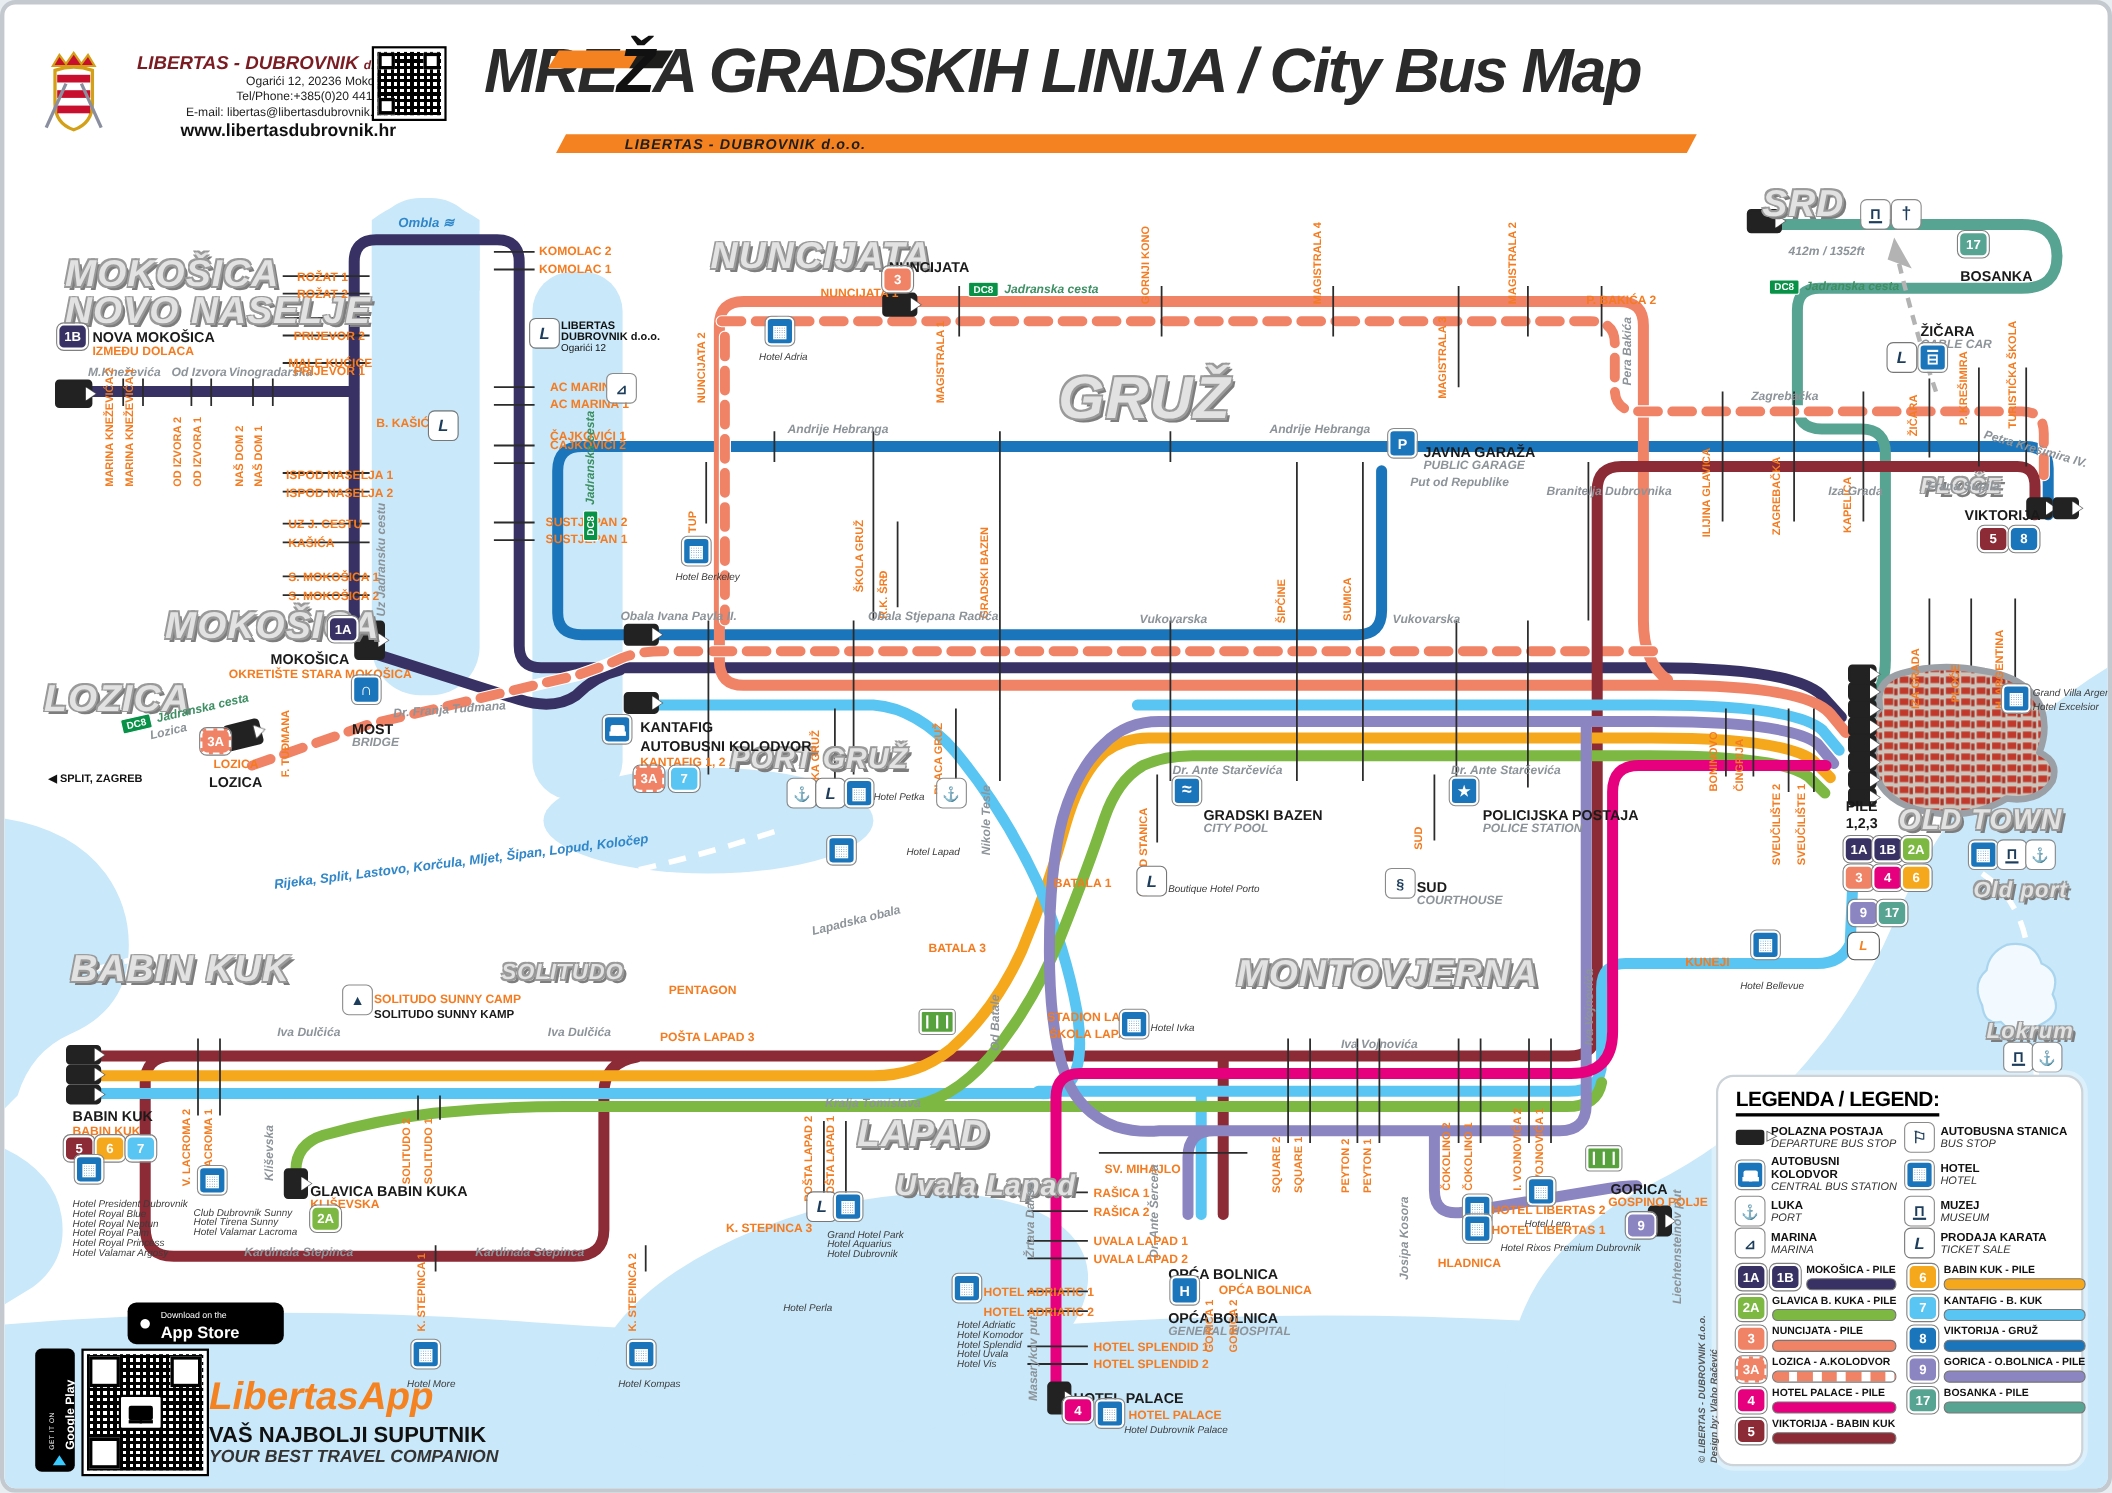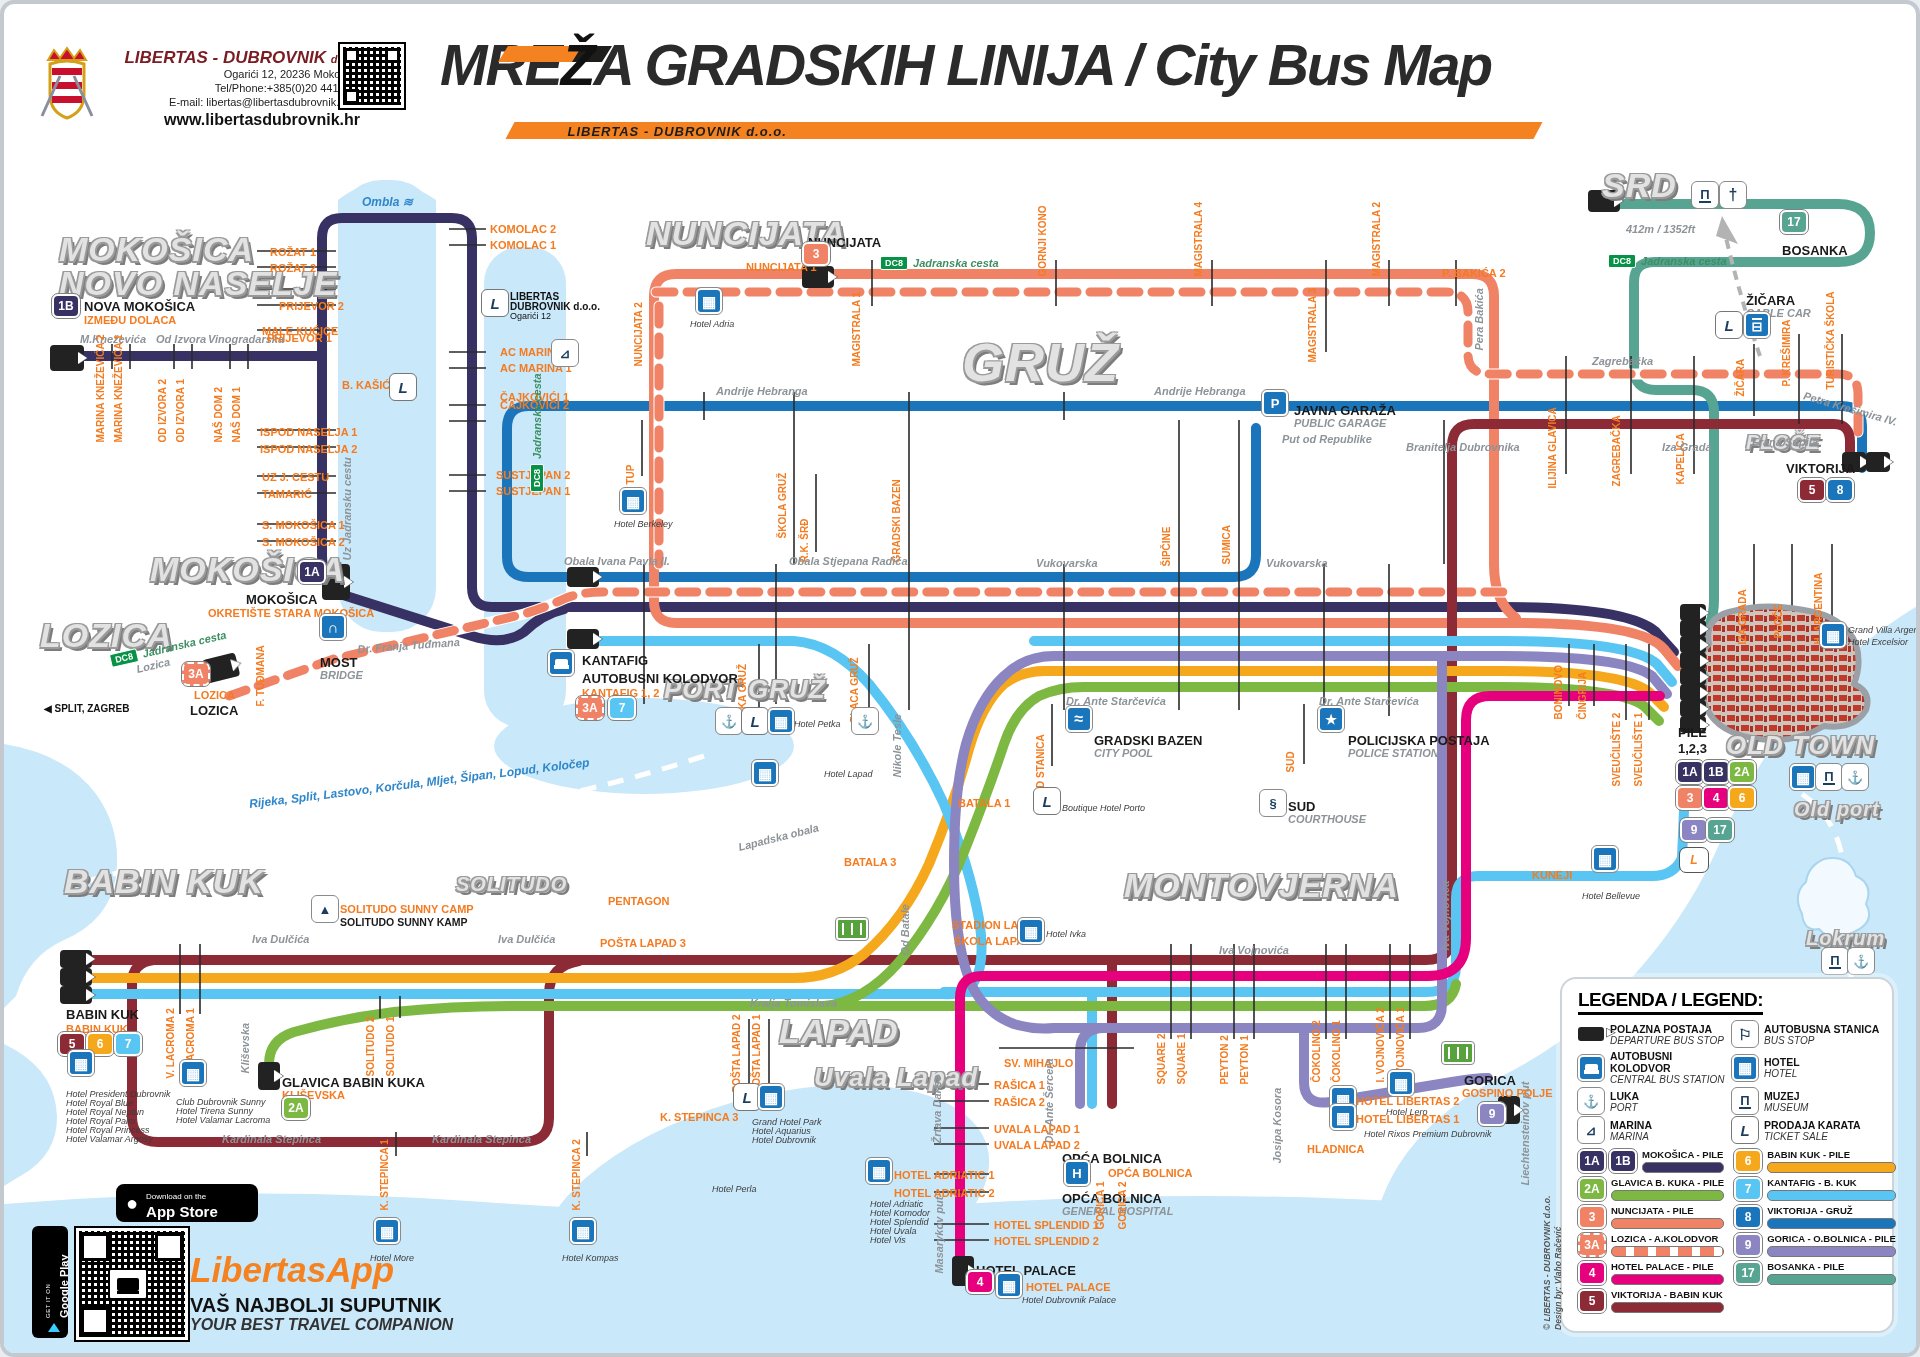--- a/index.html
+++ b/index.html
@@ -246,27 +246,27 @@
       <div class="lbl str" style="left: 204px; top: 330px;">Vinogradarska</div>
       <div class="lbl v" style="left: 102px; top: 428px;">MARINA KNEŽEVIĆA 2</div>
       <div class="lbl v" style="left: 120px; top: 428px;">MARINA KNEŽEVIĆA 1</div>
       <div class="lbl v" style="left: 164px; top: 428px;">OD IZVORA 2</div>
       <div class="lbl v" style="left: 182px; top: 428px;">OD IZVORA 1</div>
       <div class="lbl v" style="left: 220px; top: 428px;">NAŠ  DOM 2</div>
       <div class="lbl v" style="left: 238px; top: 428px;">NAŠ  DOM 1</div>
       <div class="lbl sub" style="left: 266px; top: 243px;">ROŽAT 1</div>
       <div class="lbl sub" style="left: 266px; top: 259px;">ROŽAT 2</div>
       <div class="lbl sub" style="left: 263px; top: 281px; margin-top: 48px;">PRIJEVOR 1</div>
-      <div class="lbl sub" style="left: 263px; top: 297px; margin-left: 12px;">PRIJEVOR 2</div>
+      <div class="lbl sub" style="left: 263px; top: 297px;">PRIJEVOR 2</div>
       <div class="lbl sub" style="left: 258px; top: 322px;">MALE KUĆICE</div>
       <div class="lbl sub" style="left: 338px; top: 376px;">B. KAŠIĆA</div>
       <div class="lbl sub" style="left: 256px; top: 423px;">ISPOD NASELJA 1</div>
       <div class="lbl sub" style="left: 256px; top: 440px;">ISPOD NASELJA 2</div>
       <div class="lbl sub" style="left: 258px; top: 468px;">UZ J. CESTU</div>
-      <div class="lbl sub" style="left: 258px; top: 485px;">TAMARIĆ</div>
+      <div class="lbl sub" style="left: 258px; top: 485px;">KAŠIĆA</div>
       <div class="lbl sub" style="left: 258px; top: 516px;">S. MOKOŠICA 1</div>
       <div class="lbl sub" style="left: 258px; top: 533px;">S. MOKOŠICA 2</div>
       <div class="lbl str" style="left: 350px; top: 545px; transform: rotate(-90deg);">Uz Jadransku cestu</div>
       <div class="lbl st" style="left: 242px; top: 589px;">MOKOŠICA</div>
       <div class="lbl sub" style="left: 204px; top: 604px;">OKRETIŠTE STARA MOKOŠICA</div>
       <div class="lbl w" style="left: 358px; top: 192px;">Ombla ≋</div>
       <div class="lbl sub" style="left: 486px; top: 220px;">KOMOLAC 2</div>
       <div class="lbl sub" style="left: 486px; top: 236px;">KOMOLAC 1</div>
       <div class="lbl note-b" style="left: 506px; top: 288px;">LIBERTAS</div>
       <div class="lbl note-b" style="left: 506px; top: 298px;">DUBROVNIK d.o.o.</div>

